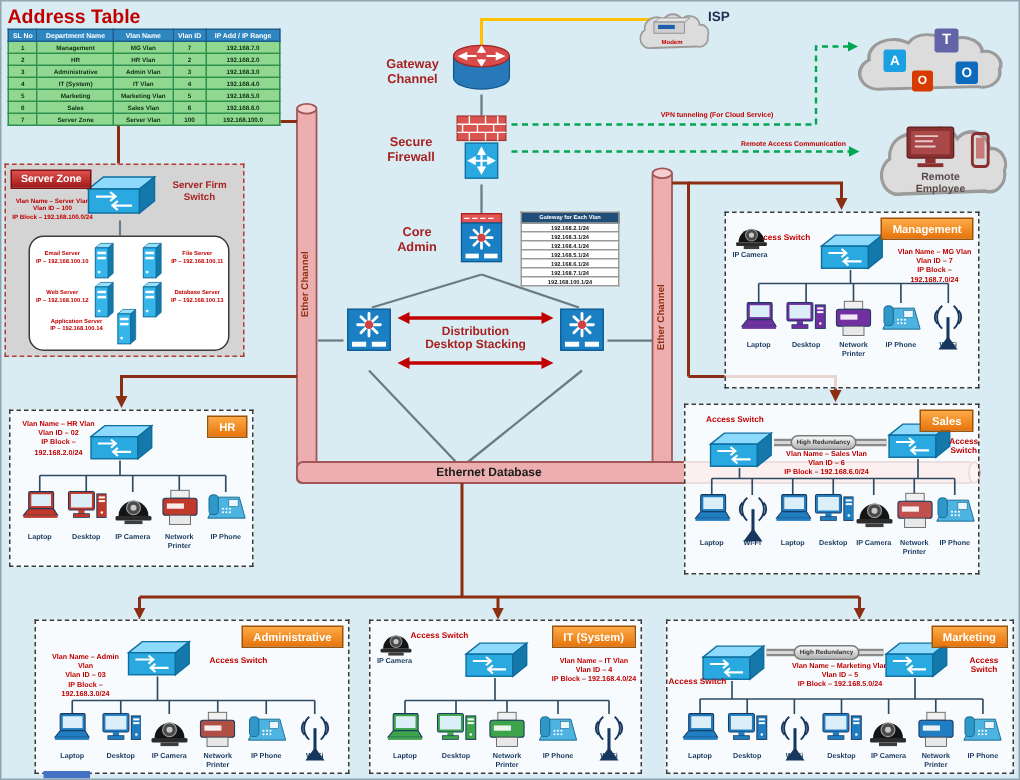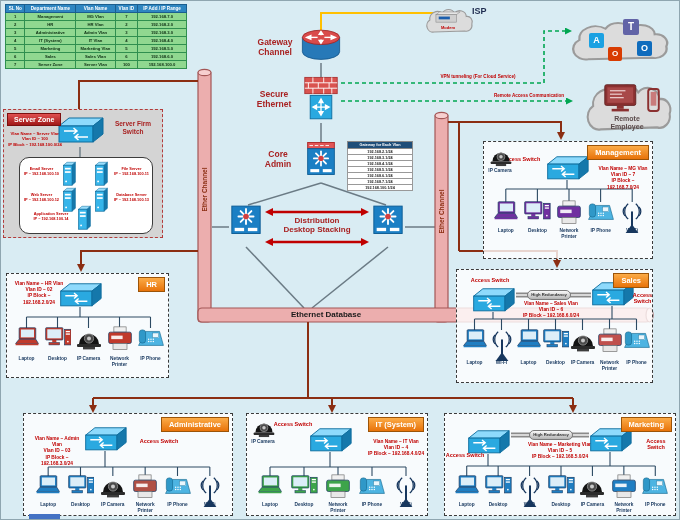--- a/index.html
+++ b/index.html
@@ -97,20 +97,21 @@
     </g>
     <g fill="#c00000">
       <polygon points="264,211 272,207 272,215"></polygon>
         <polygon points="368,211 360,207 360,215"></polygon>
       <polygon points="264,241 272,237 272,245"></polygon>
         <polygon points="368,241 360,237 360,245"></polygon>
     </g>
   </svg>
 
   <div class="addr">
+    <div class="addr-title">Address Table</div>
     <table id="addrTable">
         <tbody>
           <tr>
             <th>SL No</th>
             <th>Department Name</th>
             <th>Vlan Name</th>
             <th>Vlan ID</th>
             <th>IP Add / IP Range</th>
           </tr>
           <tr>
@@ -177,21 +178,21 @@
           <line x1="30" y1="11" x2="40" y2="11"></line>
           <polygon points="43,11 38,8.8 38,13.2"></polygon>
           <line x1="26" y1="6" x2="26" y2="8.5"></line>
           <polygon points="26,4 23.8,7.5 28.2,7.5"></polygon>
           <line x1="26" y1="13.5" x2="26" y2="16"></line>
           <polygon points="26,18 23.8,14.5 28.2,14.5"></polygon>
         </g>
       </svg>
     </div>
 
-  <div class="lbl" style="left:248px;top:88px;width:50px;font-size:8.5px">Secure Ethernet</div>
+  <div class="lbl" style="left:248px;top:88px;width:50px;font-size:8.5px">Secure Firewall</div>
   <div class="node" id="firewallIcon" style="left:302px;top:74px;width:36px;height:48px">
       <svg viewBox="0 0 40 52">
         <g stroke="#fff">
           <rect x="2" y="2" width="36" height="18" fill="#d9534f" stroke="#a33"></rect>
           <line x1="2" y1="8" x2="38" y2="8"></line>
           <line x1="2" y1="14" x2="38" y2="14"></line>
           <line x1="11" y1="2" x2="11" y2="8"></line>
           <line x1="23" y1="2" x2="23" y2="8"></line>
           <line x1="32" y1="2" x2="32" y2="8"></line>
           <line x1="6" y1="8" x2="6" y2="14"></line>

